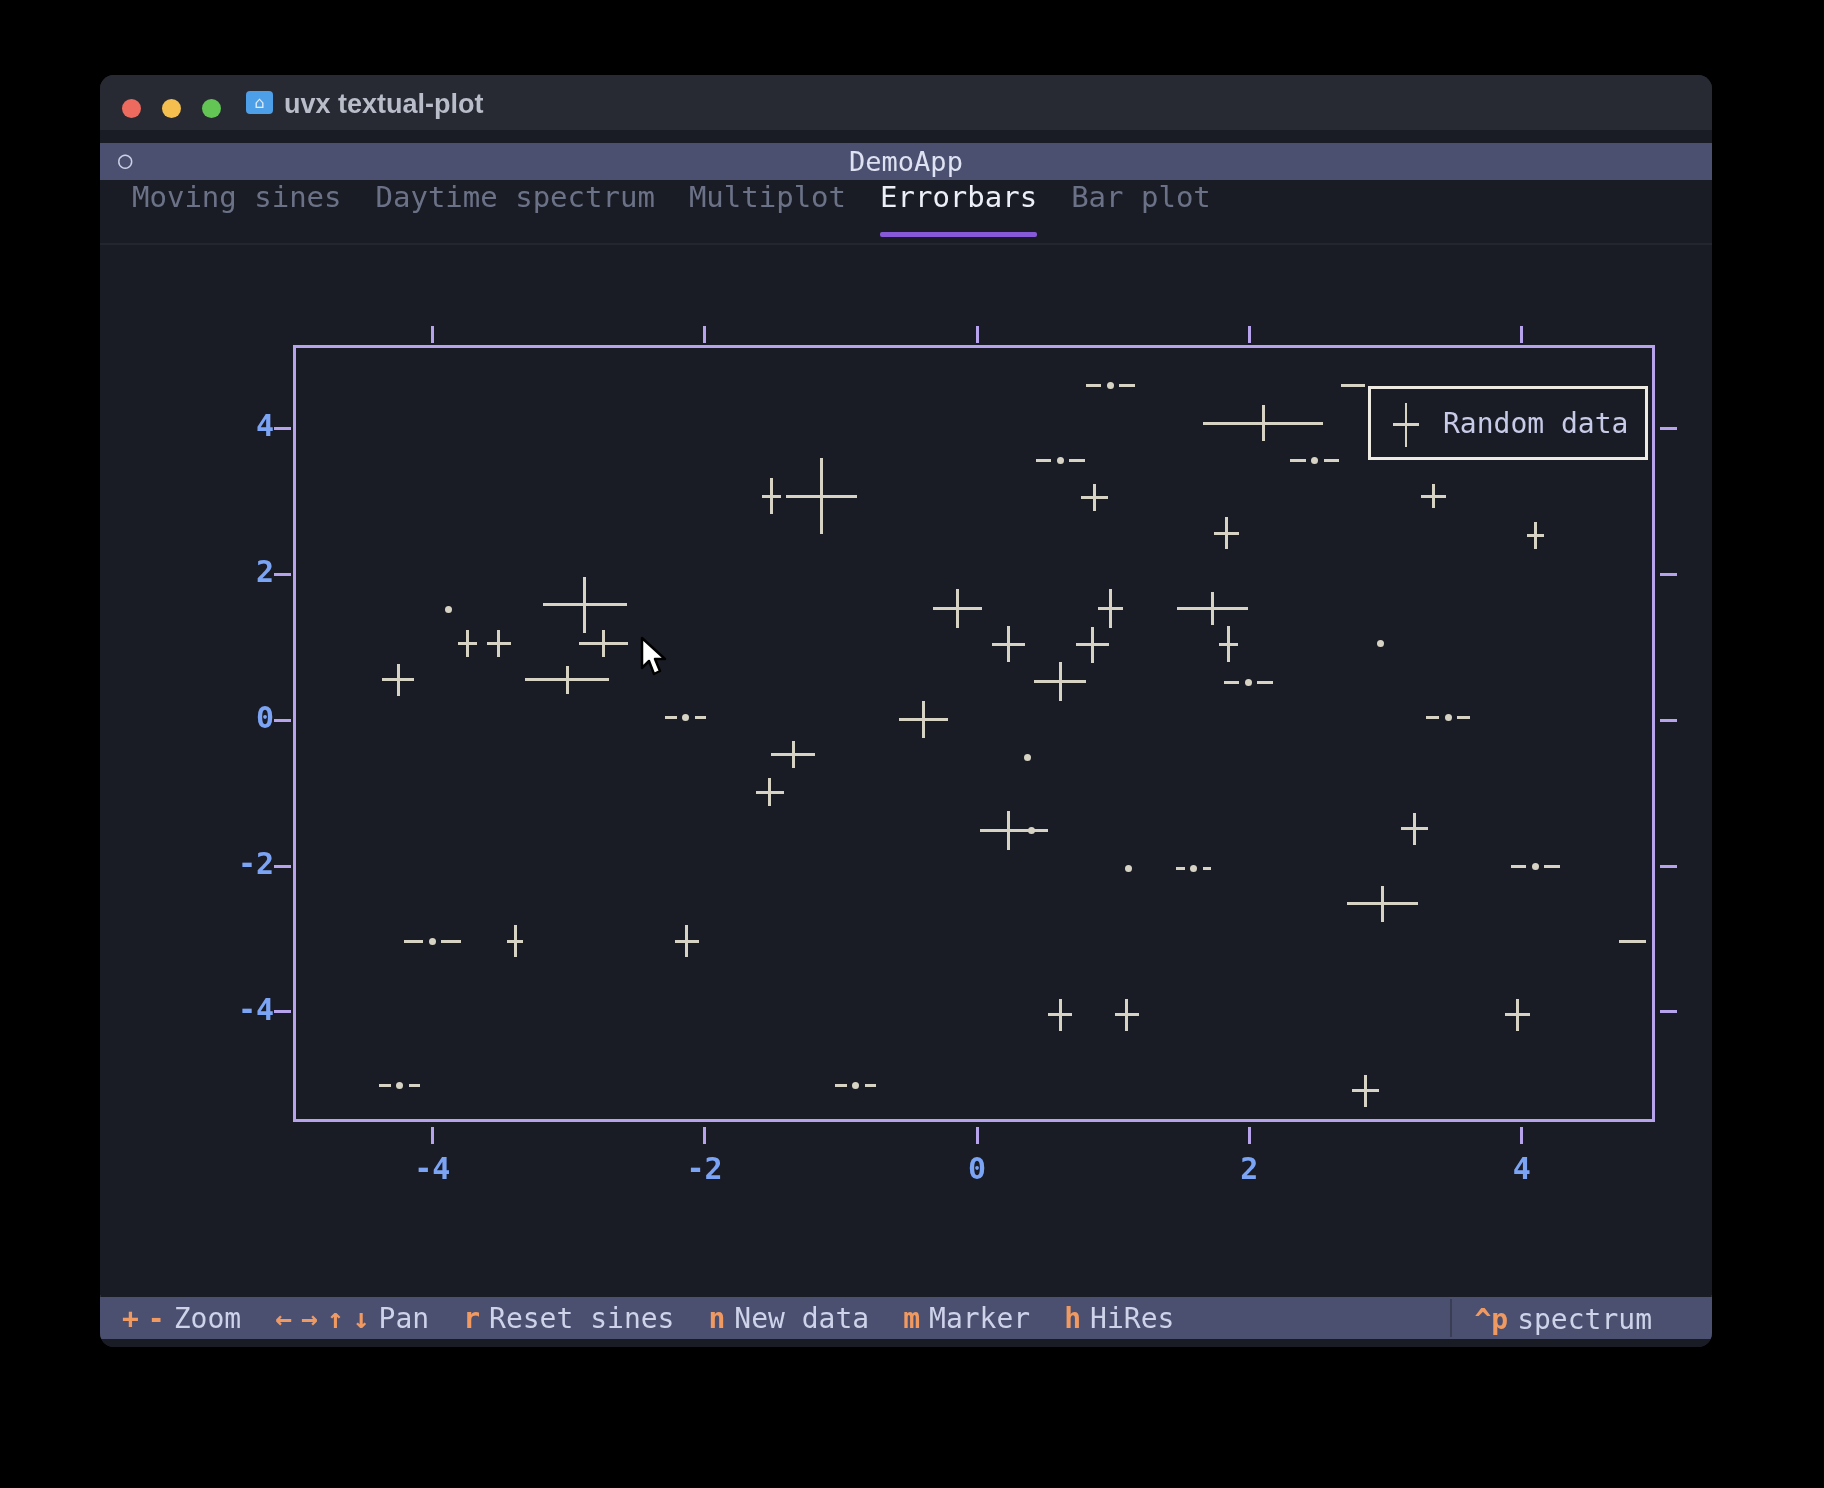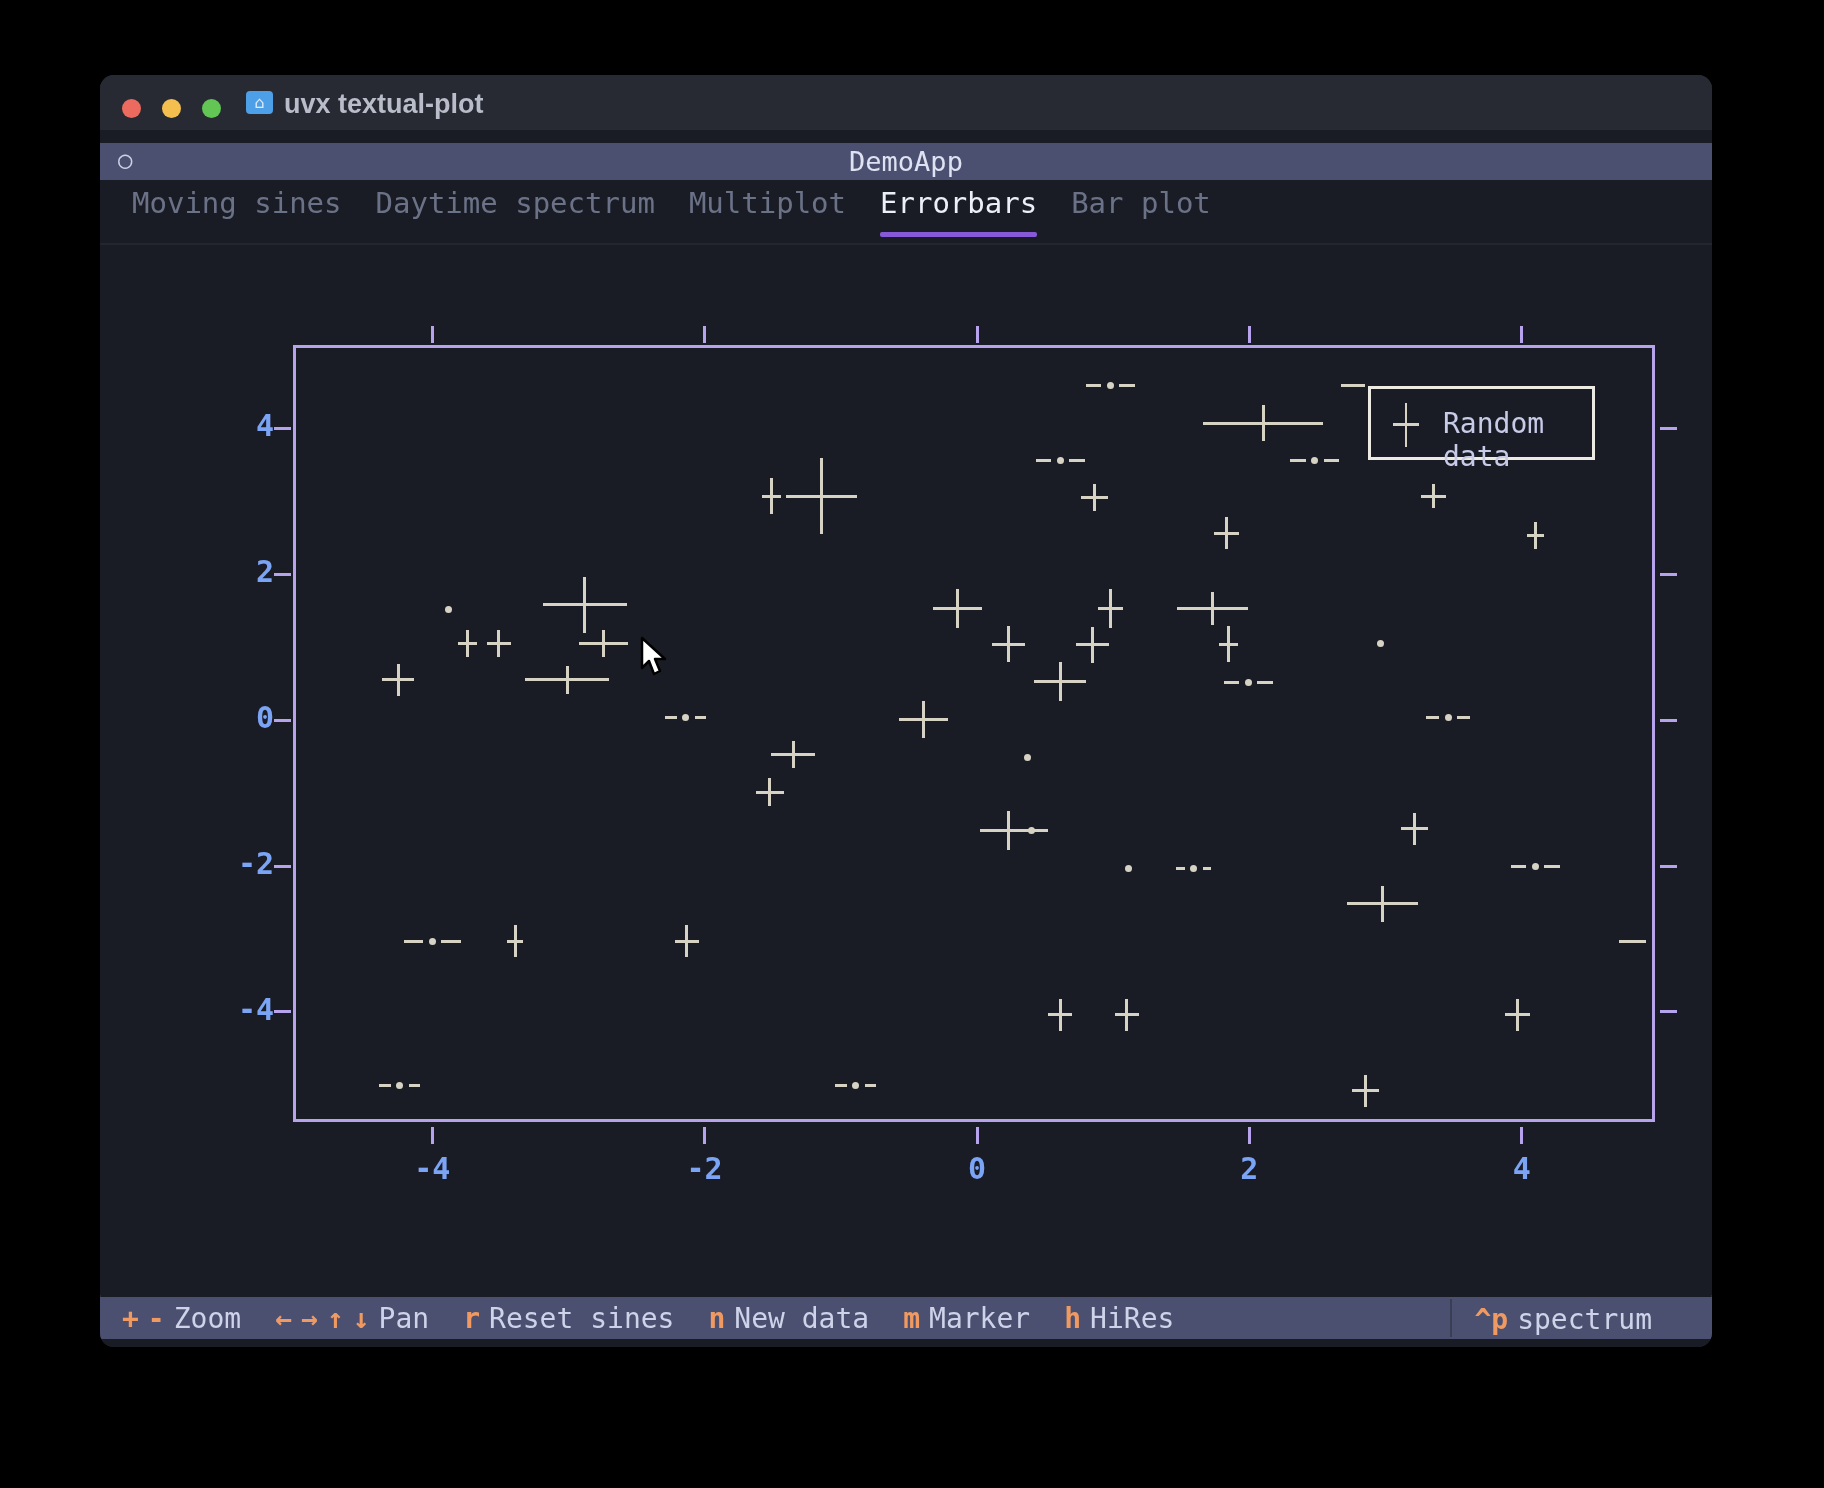--- a/index.html
+++ b/index.html
@@ -24,36 +24,36 @@
     font-weight:bold;font-family:"Liberation Sans",sans-serif;}
 
   
   #gap-strip{height:13px;background:#1a1c25;}
   #app-header{position:relative;height:37px;background:#4b5070;color:#dfe2f2;}
   #header-icon{position:absolute;left:18px;top:3px;font-size:24px;color:#ccd1e6;}
   #header-title{position:absolute;left:0;right:0;top:3px;text-align:center;font-size:27px;}
 
   #tabbar{position:relative;height:65px;background:#1a1c25;display:flex;
     padding-left:32px;border-bottom:2px solid #23262f;}
-  .tab{position:relative;margin-right:34px;padding-top:6px;font-size:29px;color:#6b7287;cursor:pointer;}
+  .tab{position:relative;margin-right:34px;font-size:29px;color:#6b7287;cursor:pointer;}
   .tab.active{color:#eceef8;font-weight:normal;}
   .tab.active::after{content:"";position:absolute;left:0;right:0;top:52px;height:5px;background:#8659d8;border-radius:2px;}
 
   #content{position:relative;height:1050px;background:#1a1c25;}
 
   
   #plot-frame{position:absolute;left:193px;top:100px;width:1362px;height:777px;
     border:3px solid #b7a3ec;}
   .tick{position:absolute;background:#b7a3ec;}
   .xlabel{position:absolute;width:90px;text-align:center;color:#7ba4f5;font-size:30px;font-weight:bold;}
   .ylabel{position:absolute;width:62px;text-align:right;color:#7ba4f5;font-size:30px;font-weight:bold;}
   .pt{position:absolute;background:#d6d3c4;}
   .pt-dot{position:absolute;width:7px;height:7px;border-radius:50%;background:#d6d3c4;}
 
-  #legend{position:absolute;left:1072px;top:38px;width:227px;height:74px;
+  #legend{position:absolute;left:1072px;top:38px;width:280px;height:74px;
     border:3px solid #eceae2;background:#1a1c25;}
   #legend .lg-v{position:absolute;left:34px;top:14px;width:2px;height:44px;background:#d6d3c4;}
   #legend .lg-h{position:absolute;left:22px;top:34px;width:26px;height:3px;background:#d6d3c4;}
   #legend-label{position:absolute;left:72px;top:18px;font-size:28px;color:#c7cbe8;}
 
   #cursor{position:absolute;left:344px;top:288px;}
 
   
   #footer{position:absolute;left:0;right:0;bottom:8px;height:42px;background:#4b5070;
     display:flex;align-items:center;font-size:28px;}

